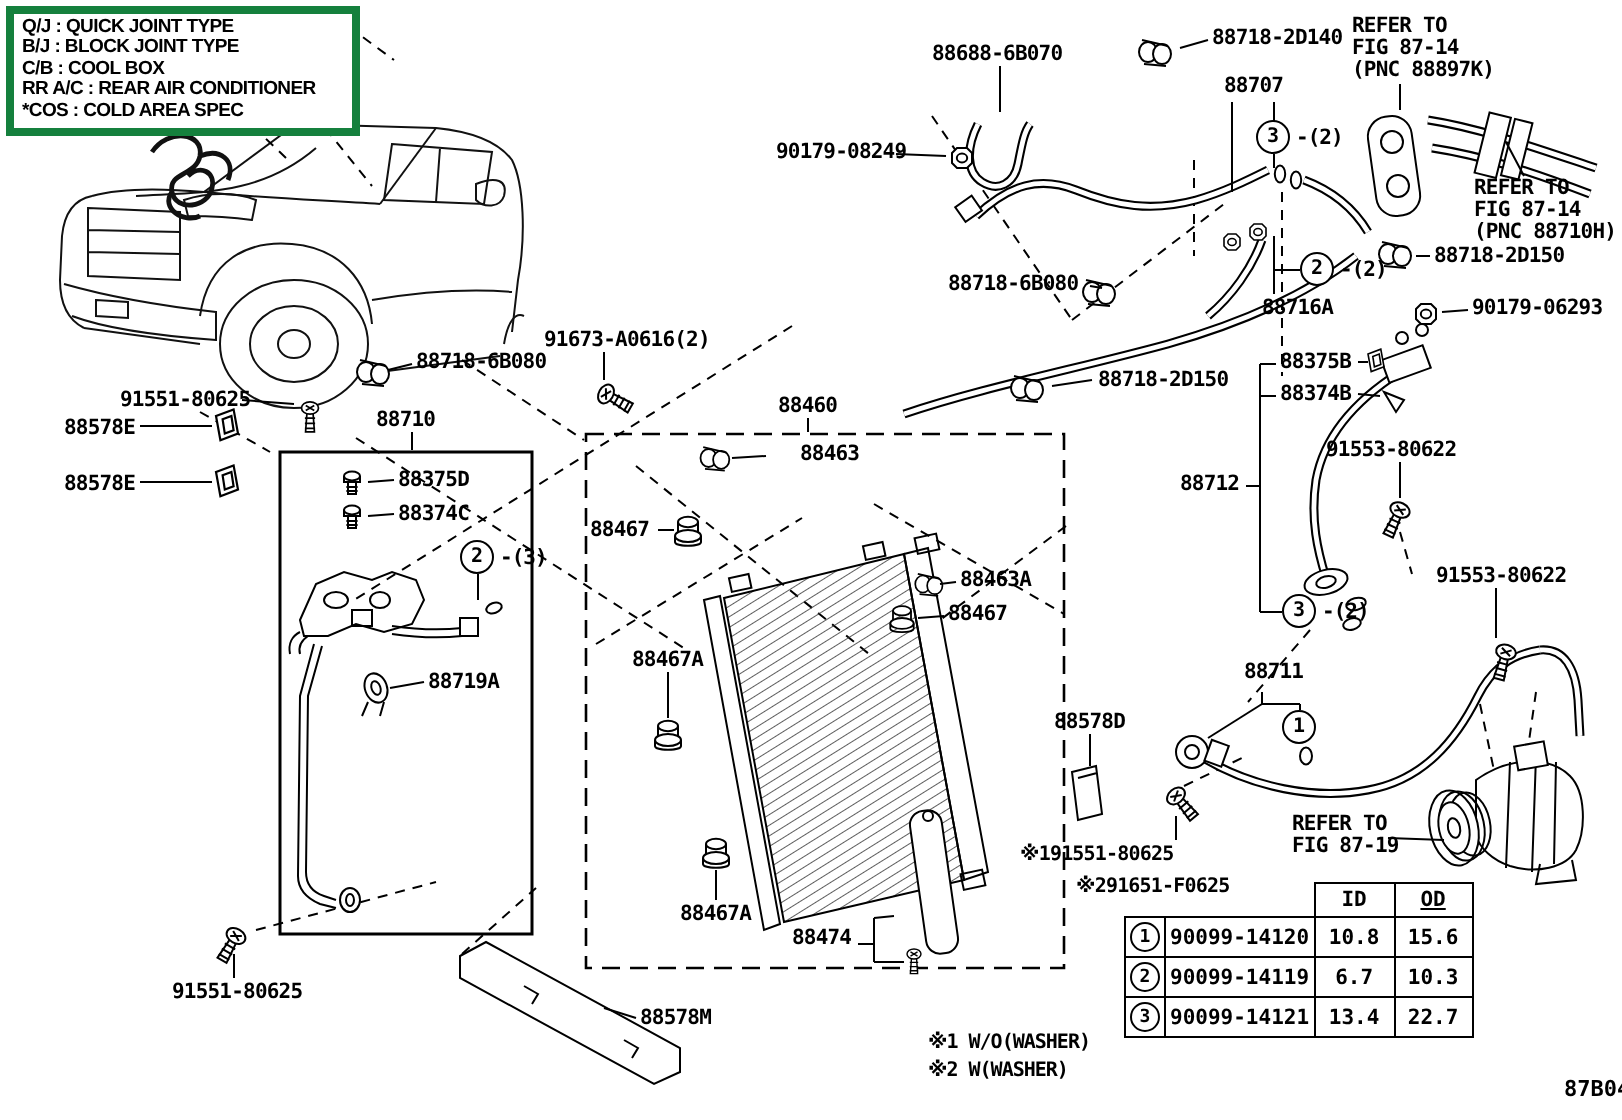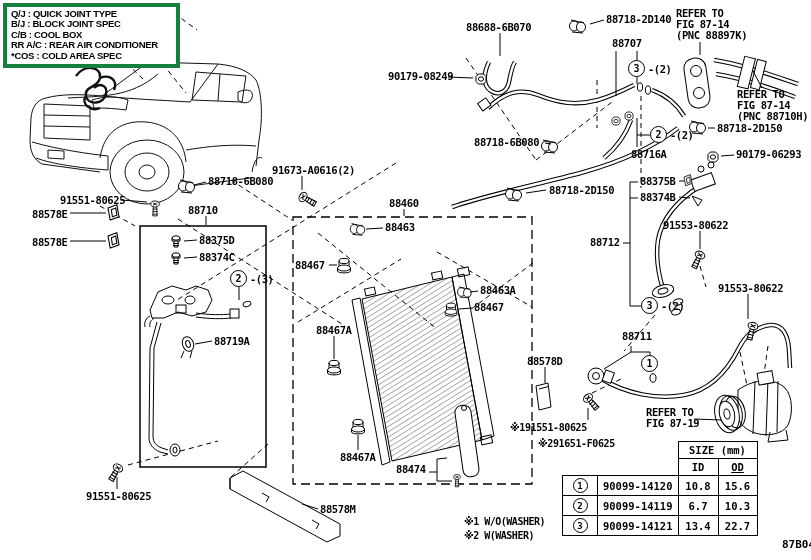--- a/index.html
+++ b/index.html
@@ -304,21 +304,21 @@
     <path d="M429,472 L437,472 M437,459 L437,481 M437,459 L447,458 M437,481 L452,481"></path>
     <path d="M545,367 L545,383"></path>
         <path d="M588,408 L588,420"></path>
     <path d="M117,477 L117,489"></path>
         <path d="M318,509 L302,504"></path>
   </g>
 </svg>
 
   <div id="legend">
     <div>Q/J : QUICK JOINT TYPE</div>
-    <div>B/J : BLOCK JOINT SPEC</div>
+    <div>B/J : BLOCK JOINT TYPE</div>
     <div>C/B : COOL BOX</div>
     <div>RR A/C : REAR AIR CONDITIONER</div>
     <div>*COS : COLD AREA SPEC</div>
   </div>
 
   <div class="lbl" style="left:466px;top:22px">88688-6B070</div>
   <div class="lbl" style="left:606px;top:14px">88718-2D140</div>
   <div class="lbl" style="left:612px;top:38px">88707</div>
   <div class="lbl" style="left:676px;top:8px">REFER TO
 FIG 87-14
@@ -343,21 +343,21 @@
   <div class="lbl" style="left:272px;top:165px">91673-A0616(2)</div>
   <div class="lbl" style="left:208px;top:176px">88718-6B080</div>
   <div class="lbl" style="left:60px;top:195px">91551-80625</div>
   <div class="lbl" style="left:32px;top:209px">88578E</div>
   <div class="lbl" style="left:32px;top:237px">88578E</div>
   <div class="lbl" style="left:188px;top:205px">88710</div>
   <div class="lbl" style="left:199px;top:235px">88375D</div>
   <div class="lbl" style="left:199px;top:252px">88374C</div>
   <div class="lbl" style="left:214px;top:336px">88719A</div>
   <div class="lbl" style="left:389px;top:198px">88460</div>
-  <div class="lbl" style="left:385px;top:222px">88463</div>
+  <div class="lbl" style="left:400px;top:222px">88463</div>
   <div class="lbl" style="left:295px;top:260px">88467</div>
   <div class="lbl" style="left:316px;top:325px">88467A</div>
   <div class="lbl" style="left:480px;top:285px">88463A</div>
   <div class="lbl" style="left:474px;top:302px">88467</div>
   <div class="lbl" style="left:340px;top:452px">88467A</div>
   <div class="lbl" style="left:396px;top:464px">88474</div>
   <div class="lbl" style="left:527px;top:356px">88578D</div>
   <div class="lbl sm" style="left:510px;top:422px">※191551-80625</div>
   <div class="lbl sm" style="left:538px;top:438px">※291651-F0625</div>
   <div class="lbl" style="left:86px;top:491px">91551-80625</div>
@@ -368,25 +368,20 @@
   <div class="co" style="left:650px;top:126px">2</div>
   <div class="coq" style="left:670px;top:129px">-(2)</div>
   <div class="co" style="left:230px;top:270px">2</div>
   <div class="coq" style="left:250px;top:273px">-(3)</div>
   <div class="co" style="left:641px;top:297px">3</div>
   <div class="coq" style="left:661px;top:300px">-(2)</div>
   <div class="co" style="left:641px;top:355px">1</div>
 
   <table id="sizetable">
     <tbody>
-        <tr class="hr">
-      <td class="nb c0"></td>
-          <td class="nb c1"></td>
-      <td colspan="2">SIZE (mm)</td>
-    </tr>
     <tr class="hr">
       <td class="nb"></td>
           <td class="nb"></td>
       <td class="c2">ID</td>
       <td class="c3">OD</td>
     </tr>
     <tr>
       <td><span class="tco">1</span></td>
       <td>90099-14120</td>
       <td>10.8</td>

